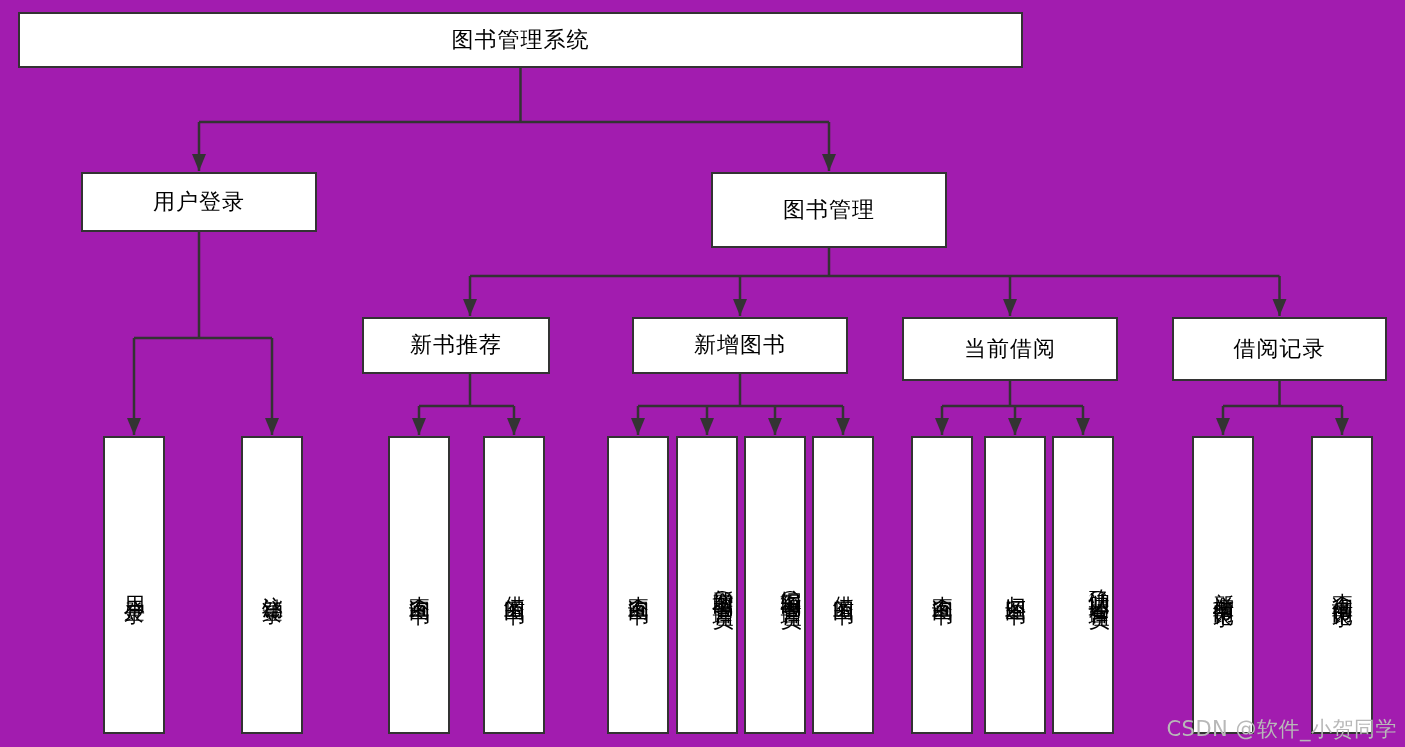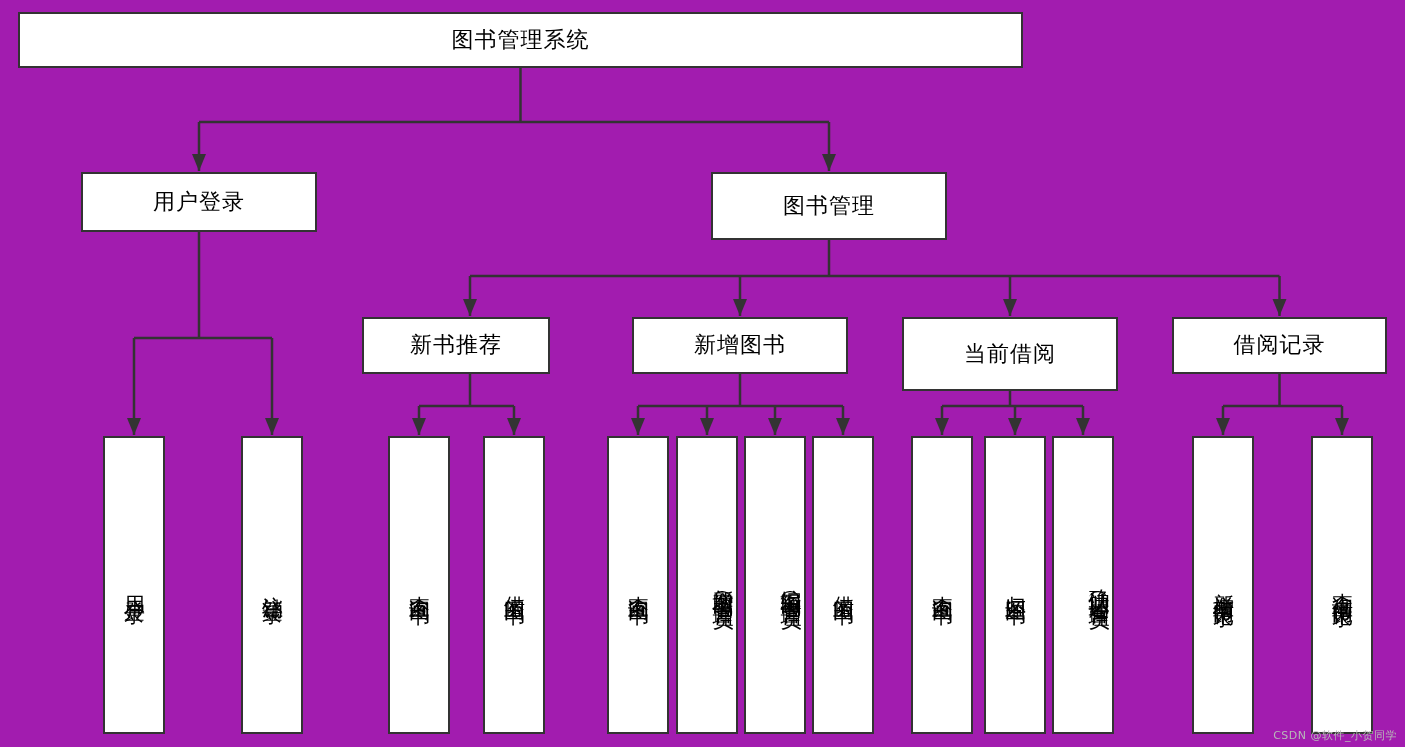--- a/index.html
+++ b/index.html
@@ -52,21 +52,21 @@
     align-items: flex-start;
   }
   .node-label {
     display: block;
     white-space: pre-line;
   }
   #watermark {
     position: absolute;
     right: 8px;
     bottom: 4px;
-    font-size: 11px;
+    font-size: 21px;
     color: #b8b8b8;
     letter-spacing: 0.5px;
     white-space: nowrap;
     user-select: none;
   }
 </style>
 </head>
 <body>
 
 <div id="canvas">
@@ -126,33 +126,33 @@
       <polygon points="1335,418 1349,418 1342,435" fill="#333333"></polygon>
     </svg>
 
   <div id="nodes">
       <div class="node horiz" style="left: 18px; top: 12px; width: 1005px; height: 56px; border-color: rgb(51, 51, 51);">
         <span class="node-label">图书管理系统</span>
       </div>
       <div class="node horiz" style="left: 81px; top: 172px; width: 236px; height: 60px; border-color: rgb(51, 51, 51);">
         <span class="node-label">用户登录</span>
       </div>
-      <div class="node horiz" style="left: 711px; top: 172px; width: 236px; height: 68px; border-color: rgb(51, 51, 51);">
+      <div class="node horiz" style="left: 711px; top: 172px; width: 236px; height: 76px; border-color: rgb(51, 51, 51);">
         <span class="node-label">图书管理</span>
       </div>
       <div class="node horiz" style="left: 362px; top: 317px; width: 188px; height: 57px; border-color: rgb(51, 51, 51);">
         <span class="node-label">新书推荐</span>
       </div>
       <div class="node horiz" style="left: 632px; top: 317px; width: 216px; height: 57px; border-color: rgb(51, 51, 51);">
         <span class="node-label">新增图书</span>
       </div>
-      <div class="node horiz" style="left: 902px; top: 317px; width: 216px; height: 74px; border-color: rgb(51, 51, 51);">
+      <div class="node horiz" style="left: 902px; top: 317px; width: 216px; height: 64px; border-color: rgb(51, 51, 51);">
         <span class="node-label">当前借阅</span>
       </div>
-      <div class="node horiz" style="left: 1172px; top: 317px; width: 215px; height: 57px; border-color: rgb(51, 51, 51);">
+      <div class="node horiz" style="left: 1172px; top: 317px; width: 215px; height: 64px; border-color: rgb(51, 51, 51);">
         <span class="node-label">借阅记录</span>
       </div>
       <div class="node vert" style="left: 103px; top: 436px; width: 62px; height: 298px; border-color: rgb(51, 51, 51);">
         <span class="node-label">用户登录</span>
       </div>
       <div class="node vert" style="left: 241px; top: 436px; width: 62px; height: 298px; border-color: rgb(51, 51, 51);">
         <span class="node-label">注销登录</span>
       </div>
       <div class="node vert" style="left: 388px; top: 436px; width: 62px; height: 298px; border-color: rgb(51, 51, 51);">
         <span class="node-label">查询图书</span>

